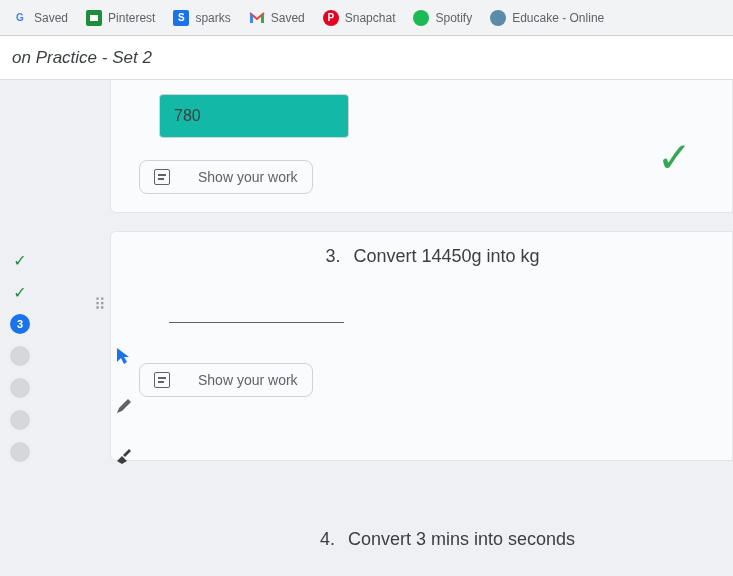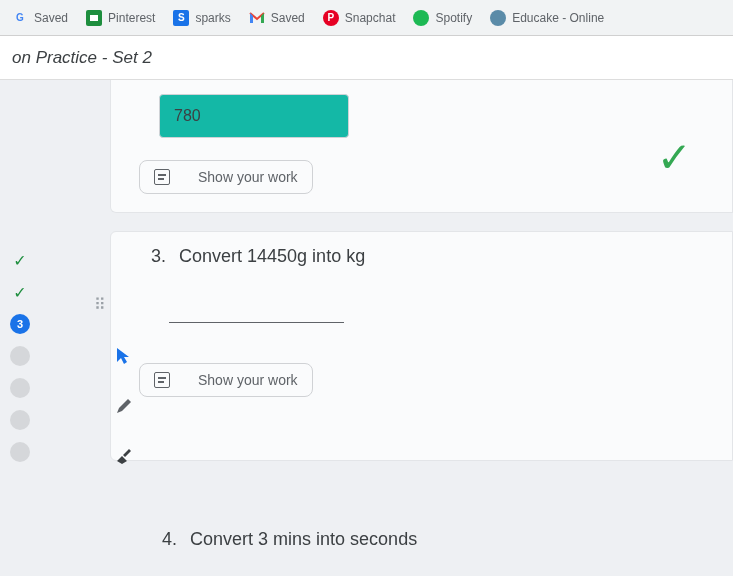--- a/index.html
+++ b/index.html
@@ -182,21 +182,21 @@
     .drag-handle {
       position: absolute;
       left: 44px;
       top: 222px;
       color: #9aa0a6;
       font-size: 16px;
       letter-spacing: 2px;
       line-height: 6px;
     }
     
-    .q-text { font-size: 18px; color: #3c4043; margin-left: 22px; margin-bottom: 6px; }
+    .q-text { font-size: 18px; color: #3c4043; margin-left: 22px; margin-bottom: 6px; text-align: center; }
     .q-num { margin-right: 8px; }
     .q4-row { padding-left: 90px; padding-top: 50px; }
     .card1 { padding-top: 4px; border-top: none; border-top-left-radius: 0; }
     .card1 .big-check { top: auto; bottom: 6px; }
   </style>
 </head>
 <body>
 
 <div class="bookmarks-bar">
   <div class="bookmark">

